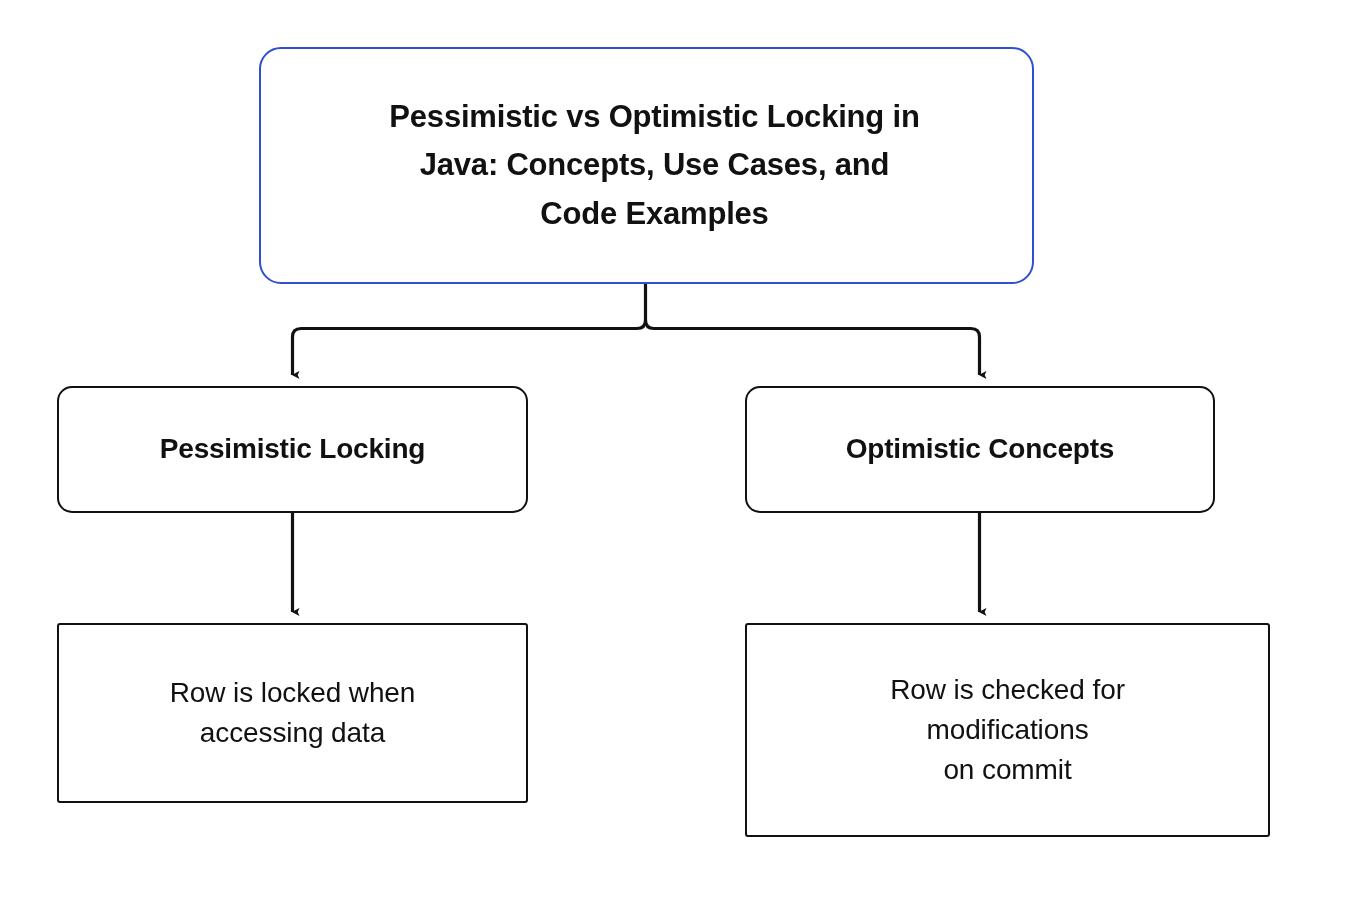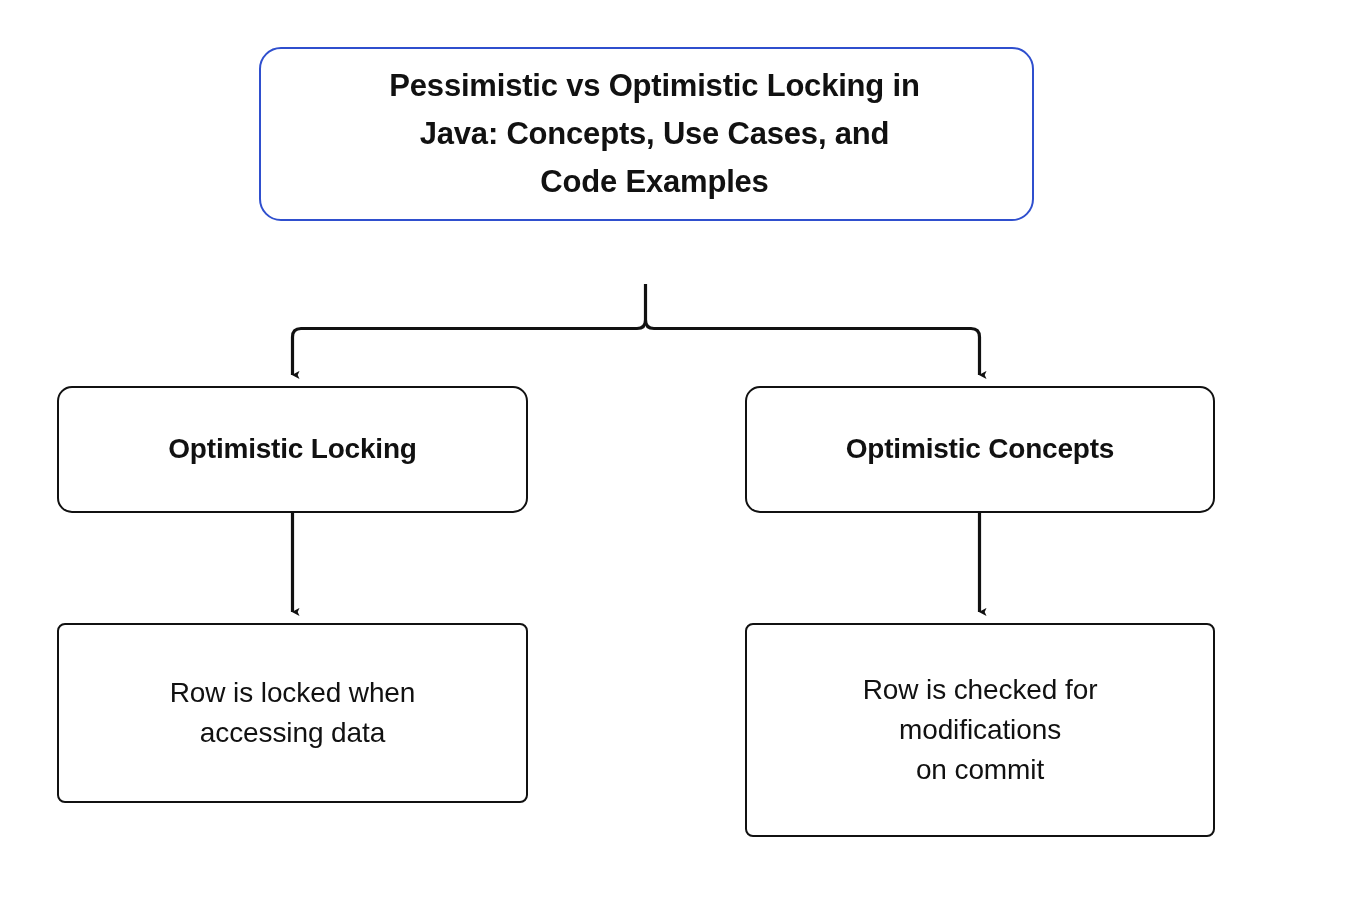--- a/index.html
+++ b/index.html
@@ -42,21 +42,21 @@
     width: 100%;
     white-space: pre-line;
     line-height: 1.22;
   }
 
   
   #node-root {
     left: 259px;
     top: 47px;
     width: 775px;
-    height: 174px;
+    height: 237px;
     border: 2.5px solid #2f4fce;
     border-radius: 22px;
     padding-left: 16px;
   }
   #node-root .node-text {
     font-size: 31px;
     font-weight: 700;
     letter-spacing: -0.2px;
     line-height: 1.55;
     padding: 0 22px;
@@ -75,32 +75,32 @@
     letter-spacing: -0.2px;
     padding: 0 18px;
     box-sizing: border-box;
   }
   #node-pessimistic { left: 57px;  top: 386px; width: 471px; }
   #node-optimistic  { left: 745px; top: 386px; width: 470px; }
 
   
   .node-leaf {
     border: 2.5px solid #111111;
-    border-radius: 8px;
+    border-radius: 3px;
   }
   .node-leaf .node-text {
     font-size: 28px;
     font-weight: 400;
     letter-spacing: -0.1px;
     line-height: 1.42;
     padding: 0 18px;
     box-sizing: border-box;
   }
   #node-pessimistic-detail { left: 57px;  top: 623px; width: 471px; height: 180px; }
-  #node-optimistic-detail  { left: 745px; top: 623px; width: 470px; height: 214px; }
+  #node-optimistic-detail  { left: 745px; top: 623px; width: 525px; height: 214px; }
 </style>
 </head>
 <body>
 
 <div id="canvas">
 
   <svg id="connectors" viewBox="0 0 1358 905" width="1358" height="905" xmlns="http://www.w3.org/2000/svg" aria-hidden="true">
     <defs>
       <marker id="arrow-down" markerWidth="9" markerHeight="9" refX="4.5" refY="7.6" orient="auto" markerUnits="userSpaceOnUse">
         <path d="M 0.4 0.6 L 4.5 8.2 L 8.6 0.6 L 4.5 2.4 Z" fill="#111111"></path>
@@ -118,21 +118,21 @@
     <path d="M 979.5 513 L 979.5 612" fill="none" stroke="#111111" stroke-width="3.2" stroke-linecap="butt" marker-end="url(#arrow-down)"></path>
   </svg>
 
   <div class="node" id="node-root">
     <span class="node-text">Pessimistic vs Optimistic Locking in
 Java: Concepts, Use Cases, and
 Code Examples</span>
   </div>
 
   <div class="node node-branch" id="node-pessimistic">
-    <span class="node-text">Optimistic Locking</span>
+    <span class="node-text">Pessimistic Locking</span>
   </div>
 
   <div class="node node-branch" id="node-optimistic">
     <span class="node-text">Optimistic Concepts</span>
   </div>
 
   <div class="node node-leaf" id="node-pessimistic-detail">
     <span class="node-text">Row is locked when
 accessing data</span>
   </div>

